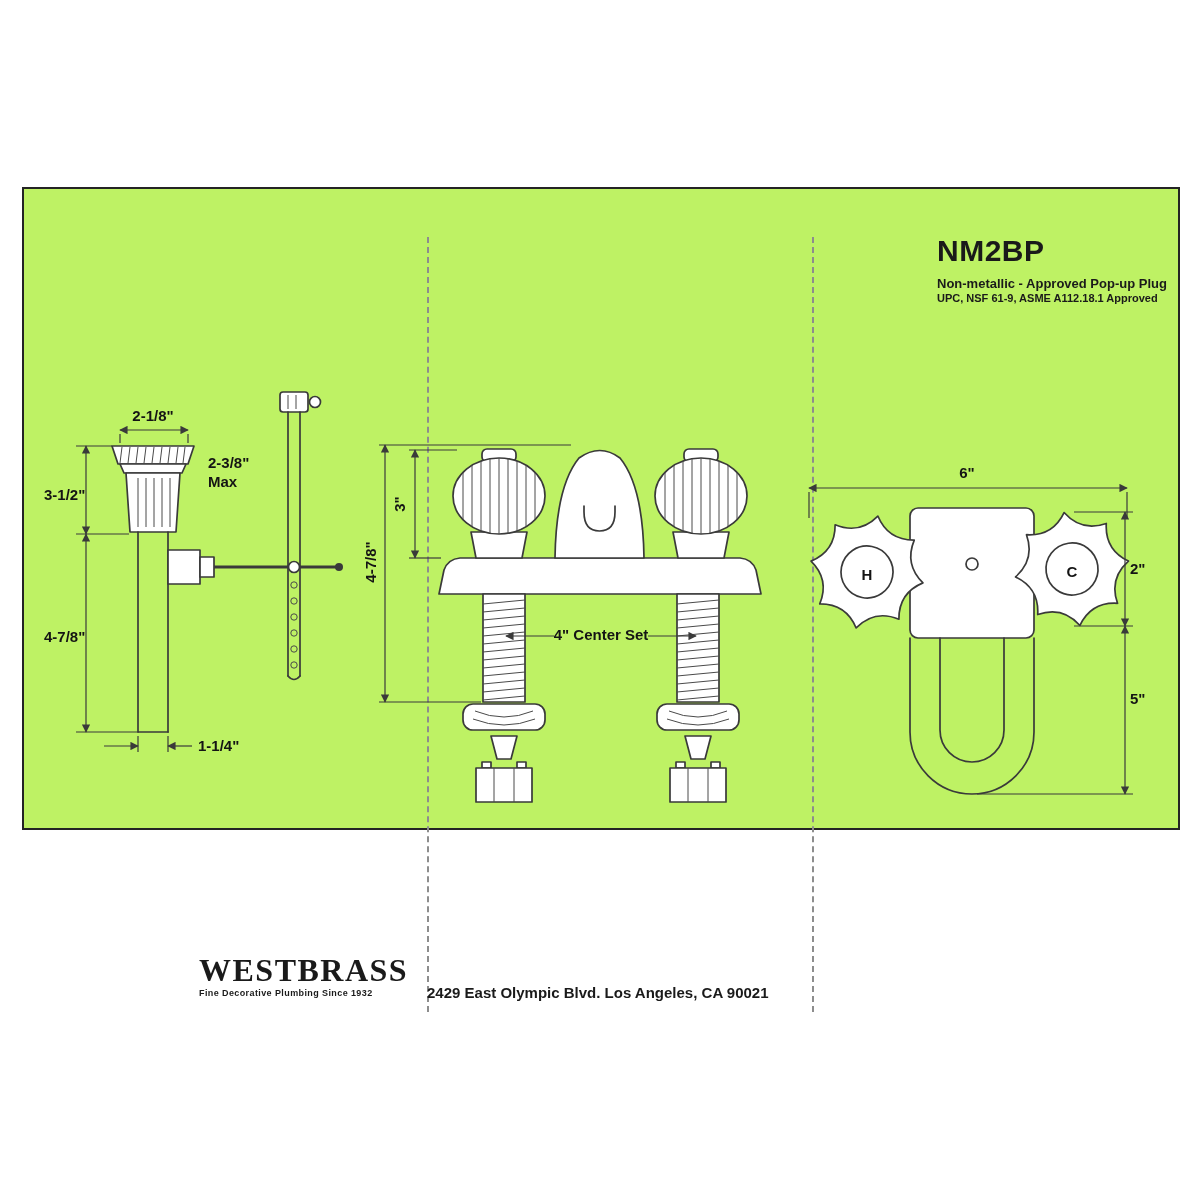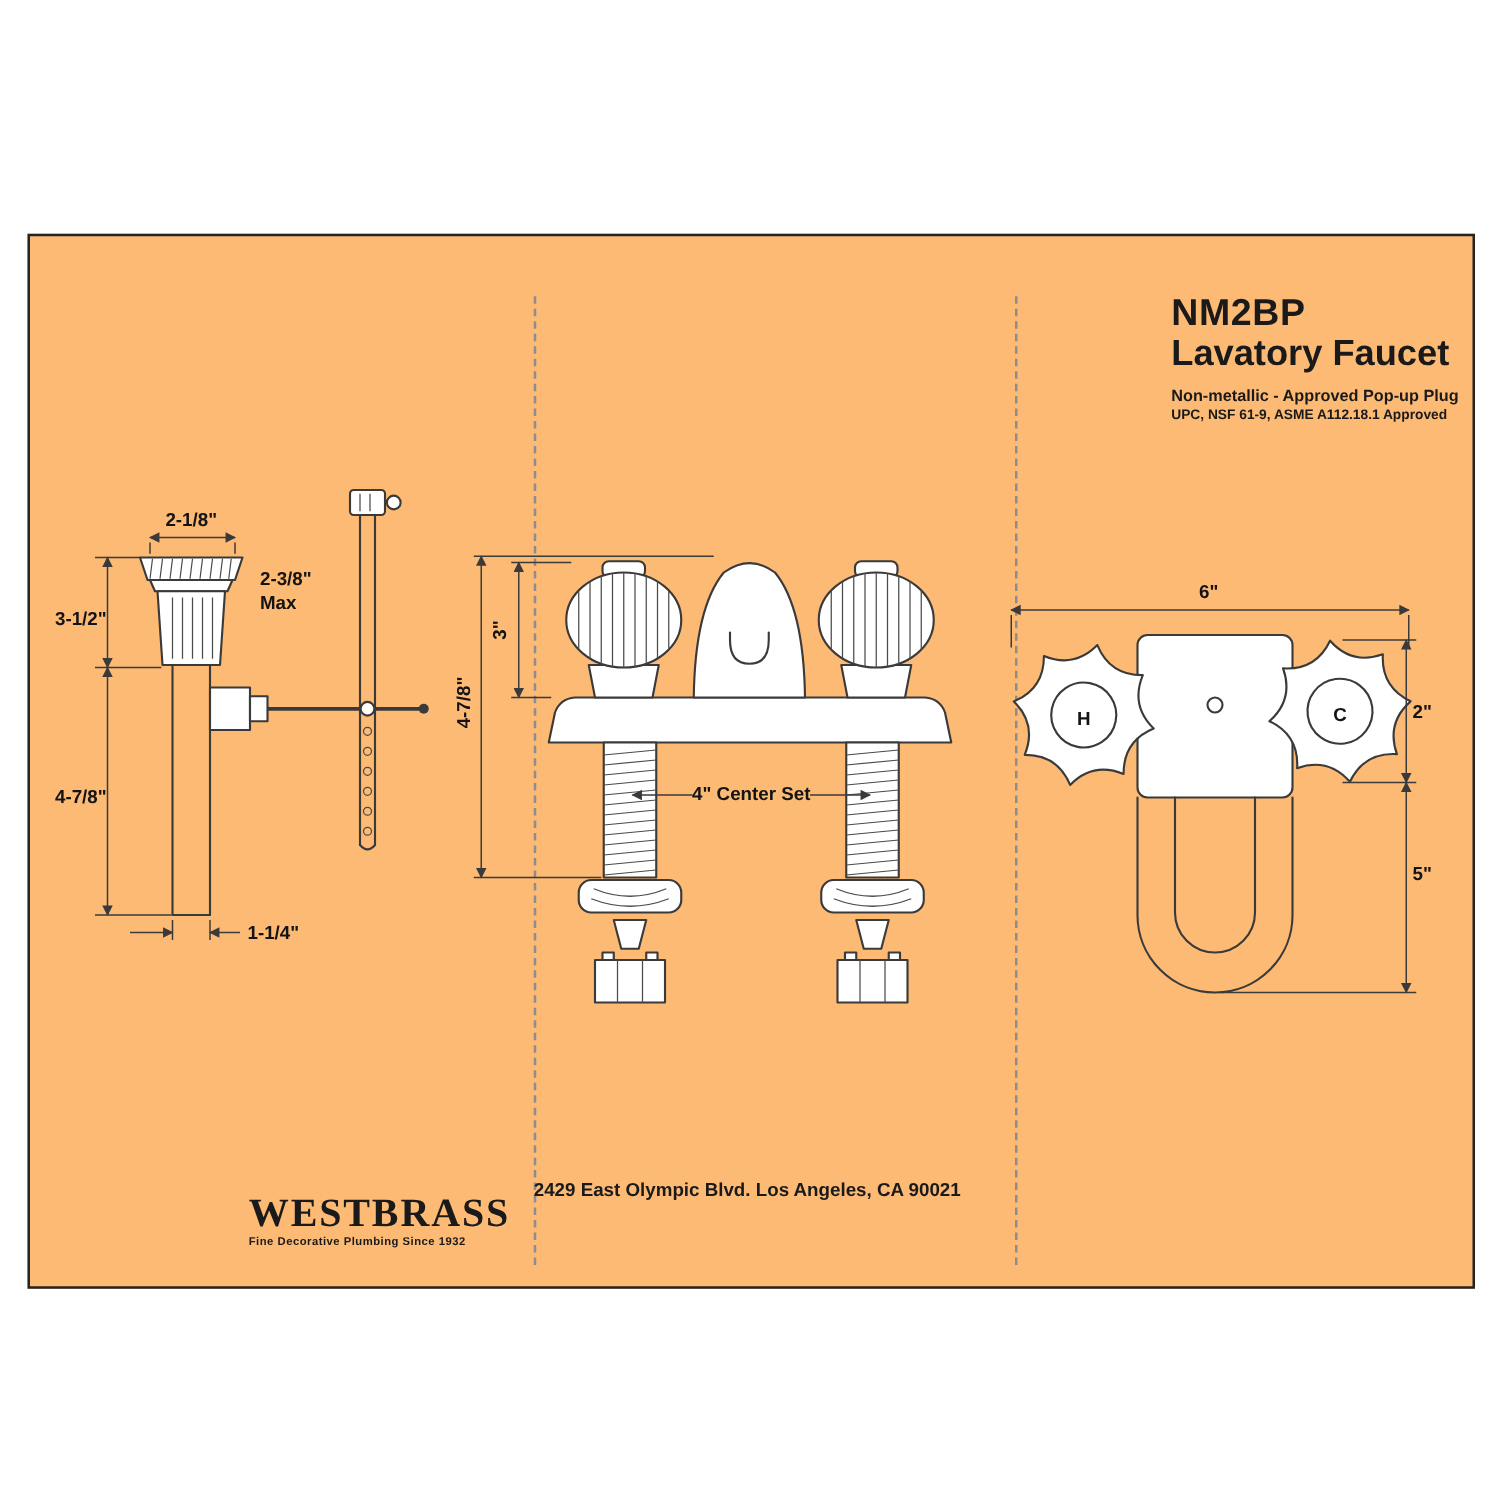--- a/index.html
+++ b/index.html
@@ -1,49 +1,48 @@
 <!DOCTYPE html>
 <html><head>
 <meta charset="utf-8">
 <style>
   *{margin:0;padding:0;box-sizing:border-box}
   html,body{width:1200px;height:1200px;background:#fff;font-family:"Liberation Sans",sans-serif;color:#1a1a1a}
   body{position:relative}
-  .sheet{position:absolute;left:22px;top:187px;width:1158px;height:844px;border:2px solid #242424;background:#fdba74}
+  .sheet{position:absolute;left:22px;top:187px;width:1158px;height:643px;border:2px solid #242424;background:#bef264}
   .sep{position:absolute;top:48px;height:775px;width:0;border-left:2px dashed #8d8d8d}
   .sep1{left:403px}
   .sep2{left:788px}
   .titleblock{position:absolute;left:913px;top:45px;width:250px}
   .model{font-size:30px;font-weight:bold;letter-spacing:.5px;line-height:1.1}
   .product{font-size:29px;font-weight:bold;line-height:1.15}
   .sub1{font-size:13px;font-weight:bold;margin-top:9px;line-height:1.25}
   .sub2{font-size:11px;font-weight:bold;line-height:1.25}
   .brandblock{position:absolute;left:175px;top:765px}
   .brand{font-family:"Liberation Serif",serif;font-size:32px;font-weight:bold;letter-spacing:1.5px;line-height:1}
   .tagline{font-size:9px;font-weight:bold;letter-spacing:.4px;margin-top:2px}
-  .addrblock{position:absolute;left:403px;top:752px}
+  .addrblock{position:absolute;left:403px;top:792px}
   .addr{font-size:15px;font-weight:bold;line-height:1.55}
   svg{position:absolute;overflow:visible}
   svg text{font-family:"Liberation Sans",sans-serif;fill:#141414;font-weight:600;font-size:15px}
   .ln{fill:none;stroke:#3a3a3a;stroke-width:1.7;stroke-linejoin:round;stroke-linecap:round}
   .lnw{fill:#fff;stroke:#3a3a3a;stroke-width:1.7;stroke-linejoin:round}
   .thin{fill:none;stroke:#4a4a4a;stroke-width:1}
   .dim{fill:none;stroke:#3a3a3a;stroke-width:1.2}
 </style>
 </head>
 <body>
 
 <div class="sheet">
 
   <div class="sep sep1"></div>
   <div class="sep sep2"></div>
 
   <div class="titleblock">
     <div class="model">NM2BP</div>
-    <div class="product">Lavatory Faucet</div>
     <div class="sub1">Non-metallic - Approved Pop-up Plug</div>
     <div class="sub2">UPC, NSF 61-9, ASME A112.18.1 Approved</div>
   </div>
 
   <svg width="300" height="390" viewBox="0 0 300 390" style="left:18px;top:191px">
     <defs>
       <marker id="arrD" viewBox="0 0 10 10" refX="9" refY="5" markerWidth="9" markerHeight="7" orient="auto-start-reverse">
           <path d="M0,0L10,5L0,10z" fill="#3a3a3a"></path>
         </marker>
     </defs>

